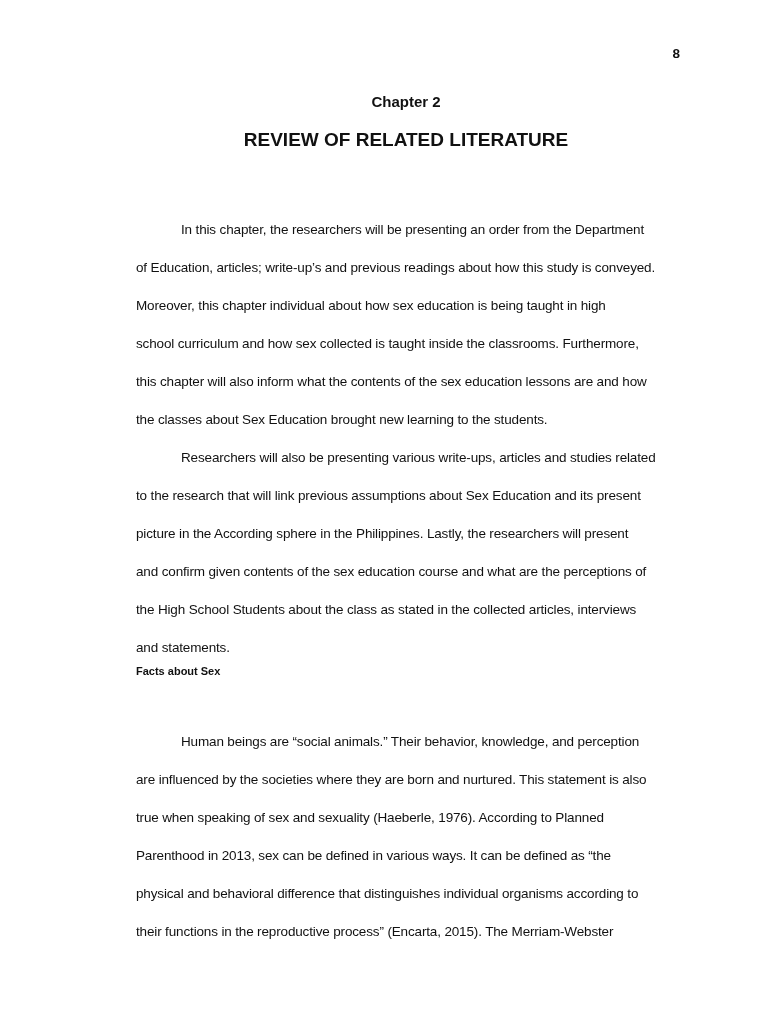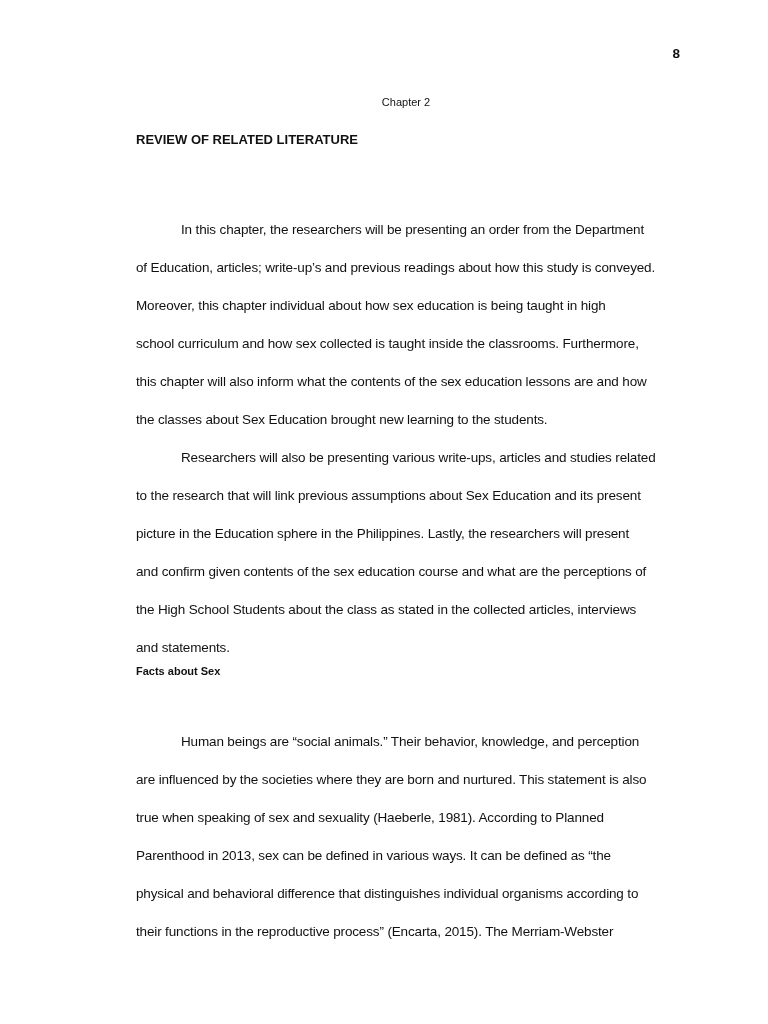--- a/index.html
+++ b/index.html
@@ -32,30 +32,31 @@
       font-weight: bold;
       line-height: 18px;
       letter-spacing: 0;
     }
     .chapter-heading {
       position: absolute;
       top: 93px;
       left: 136px;
       width: 540px;
       text-align: center;
-      font-size: 11px;
-      font-weight: normal;
+      font-size: 15px;
+      font-weight: bold;
       line-height: 18px;
     }
     .chapter-title {
       position: absolute;
       top: 131px;
       left: 136px;
       width: 540px;
-      font-size: 13px;
+      text-align: center;
+      font-size: 19px;
       font-weight: bold;
       line-height: 18px;
     }
     .line {
       position: absolute;
       left: 136px;
       white-space: nowrap;
       font-size: 13.5px;
       line-height: 18px;
       letter-spacing: -0.15px;
@@ -89,30 +90,30 @@
     <div class="line" style="top:226px">of Education, articles; write-up’s and previous readings about how this study is conveyed.</div>
     <div class="line" style="top:264px">Moreover, this chapter individual about how sex education is being taught in high</div>
     <div class="line" style="top:302px">school curriculum and how sex collected is taught inside the classrooms. Furthermore,</div>
     <div class="line" style="top:340px">this chapter will also inform what the contents of the sex education lessons are and how</div>
     <div class="line" style="top:378px">the classes about Sex Education brought new learning to the students.</div>
   </div>
 
   <div>
     <div class="line indent" style="top:416px">Researchers will also be presenting various write-ups, articles and studies related</div>
     <div class="line" style="top:454px">to the research that will link previous assumptions about Sex Education and its present</div>
-    <div class="line" style="top:492px">picture in the Education sphere in the Philippines. Lastly, the researchers will present</div>
+    <div class="line" style="top:492px">picture in the According sphere in the Philippines. Lastly, the researchers will present</div>
     <div class="line" style="top:530px">and confirm given contents of the sex education course and what are the perceptions of</div>
     <div class="line" style="top:568px">the High School Students about the class as stated in the collected articles, interviews</div>
     <div class="line" style="top:606px">and statements.</div>
   </div>
 
   <div class="section-heading" style="top:662px">Facts about Sex</div>
 
   <div>
     <div class="line indent" style="top:700px">Human beings are “social animals.” Their behavior, knowledge, and perception</div>
     <div class="line" style="top:738px">are influenced by the societies where they are born and nurtured. This statement is also</div>
-    <div class="line" style="top:776px">true when speaking of sex and sexuality (Haeberle, 1981). According to Planned</div>
+    <div class="line" style="top:776px">true when speaking of sex and sexuality (Haeberle, 1976). According to Planned</div>
     <div class="line" style="top:814px">Parenthood in 2013, sex can be defined in various ways. It can be defined as “the</div>
     <div class="line" style="top:852px">physical and behavioral difference that distinguishes individual organisms according to</div>
     <div class="line" style="top:890px">their functions in the reproductive process” (Encarta, 2015).  The Merriam-Webster</div>
   </div>
 
 </div>
 
 </body></html>

